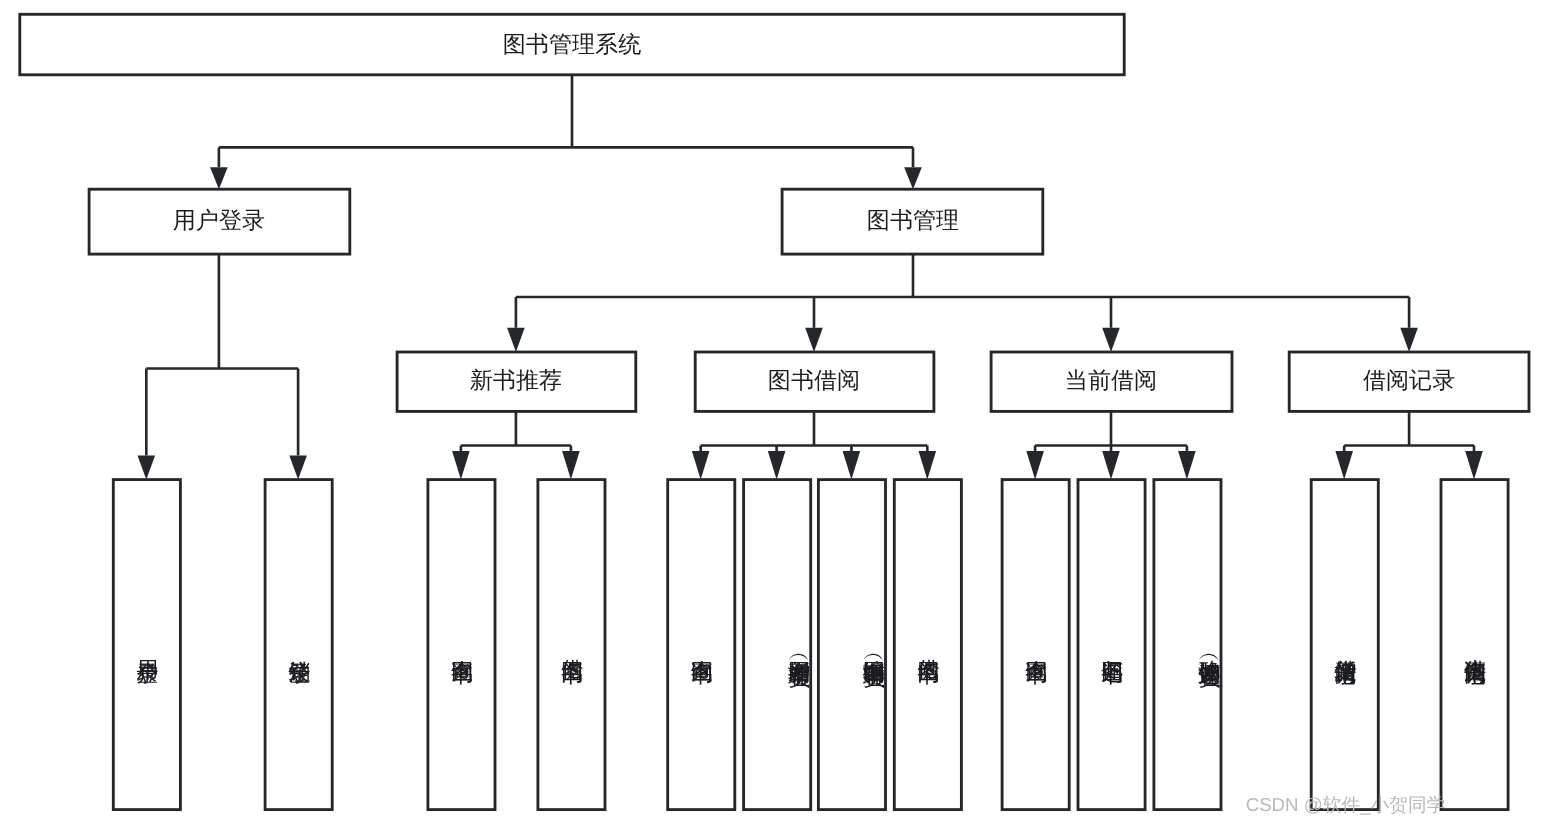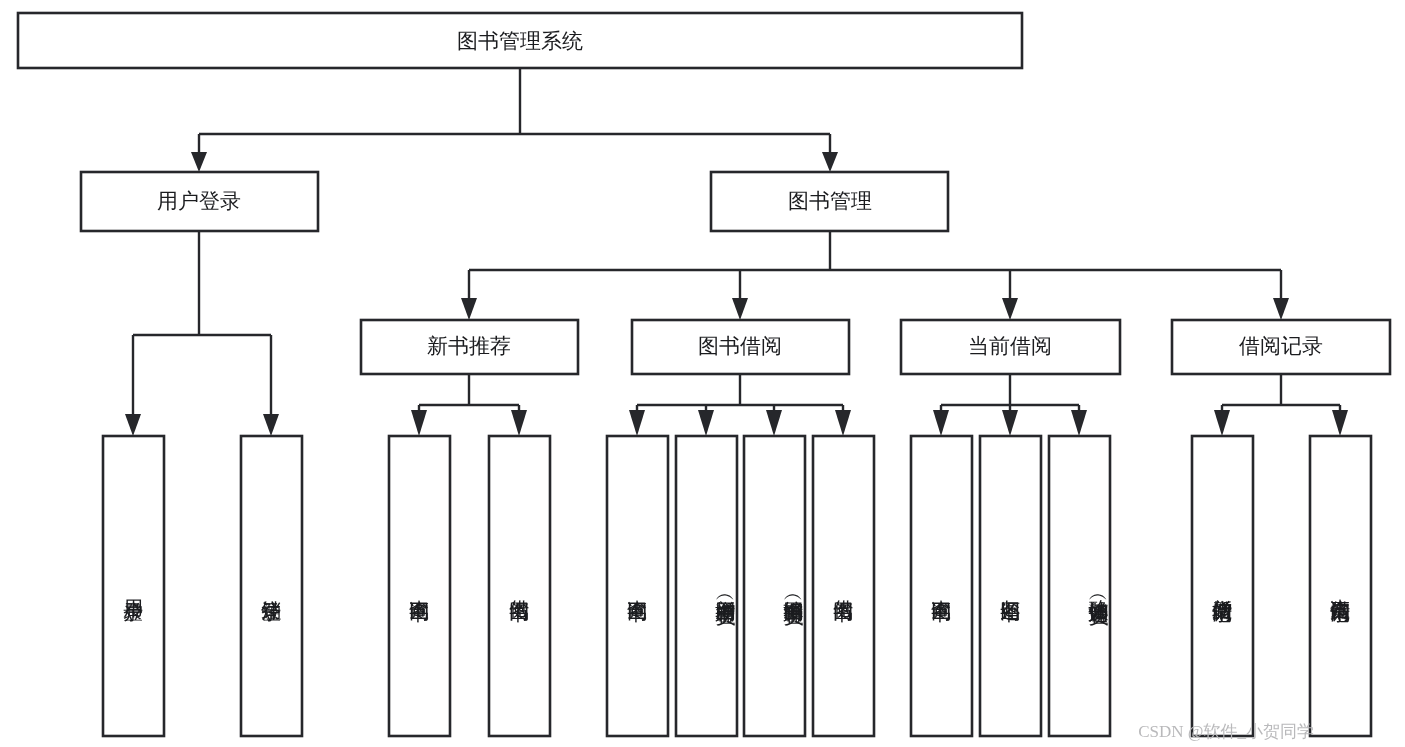--- a/index.html
+++ b/index.html
@@ -59,21 +59,21 @@
     text-orientation: upright;
     white-space: nowrap;
     letter-spacing: 1px;
     text-align: center;
     pointer-events: none;
   }
   .watermark {
     position: absolute;
     right: 8px;
     bottom: 4px;
-    font-family: Liberation Serif, serif;
+    font-family: Liberation Sans, sans-serif;
     font-size: 17px;
     color: #b9b9bb;
     white-space: nowrap;
     user-select: none;
   }
 </style>
 </head>
 <body>
 
 <div id="diagram-root">

